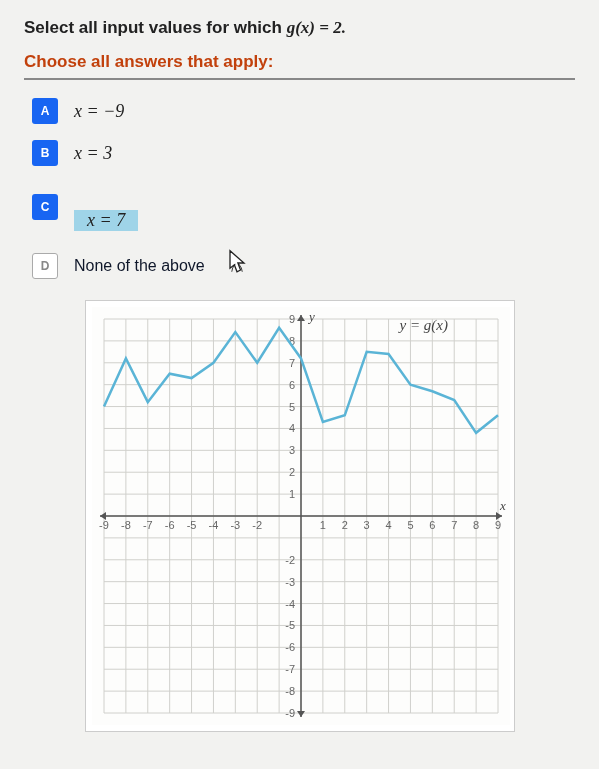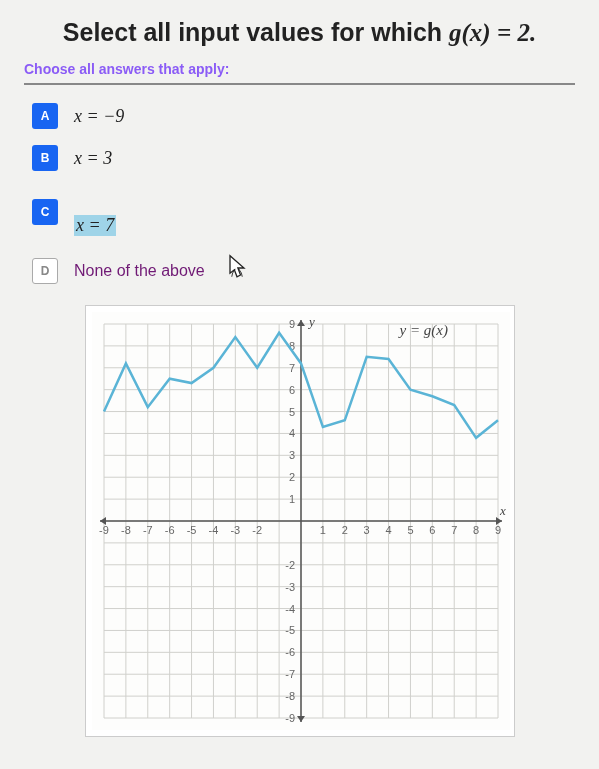--- a/index.html
+++ b/index.html
@@ -5,30 +5,29 @@
   * { box-sizing: border-box; margin: 0; padding: 0; }
   body {
     font-family: -apple-system, "Helvetica Neue", Arial, sans-serif;
     background: #f2f2f0;
     width: 599px;
     height: 769px;
     padding: 18px 24px;
     color: #222;
   }
   .question {
-    font-size: 25px;
+    font-size: 17px;
     font-weight: 700;
     margin-bottom: 14px;
-    text-align: center;
   }
   .question .math { font-style: italic; font-family: 'Times New Roman', serif; font-weight: 700;}
   .instruction {
-    font-size: 14px;
+    font-size: 17px;
     font-weight: 700;
-    color: #8b5cf6;
+    color: #c2410c;
     margin-bottom: 6px;
   }
   .hr {
     border: none;
     border-top: 2px solid #888;
     margin-bottom: 18px;
   }
   .options { margin-left: 8px; }
   .option {
     display: flex;
@@ -43,22 +42,22 @@
     display: flex; align-items: center; justify-content: center;
     font-family: Arial, sans-serif;
     font-size: 12px;
     font-weight: 700;
     margin-right: 16px;
     flex-shrink: 0;
   }
   .letter-box.selected { background: #1865f2; color: #fff; }
   .letter-box.unselected { background: #fff; color: #888; border: 1px solid #aaa; }
   .option .label { font-style: italic; }
-  .option .label.hl { background: #9fd4e8; padding: 0 2px; margin-top: 28px;}
-  .option .label-d { font-family: Arial, sans-serif; font-style: normal; font-size: 16px; color: #701a75;}
+  .option .label.hl { background: #9fd4e8; padding: 0 13px; margin-top: 28px;}
+  .option .label-d { font-family: Arial, sans-serif; font-style: normal; font-size: 16px; color: #0f172a;}
   .cursor-wrap { position: relative; display: inline-block; margin-left: 18px;}
   .cursor-svg { width: 28px; height: 32px; }
   .chart-wrap {
     margin: 10px auto 0 auto;
     width: 430px;
     background: #fff;
     border: 1px solid #ccc;
     padding: 6px;
   }
   .chart-inner { position: relative; width: 418px; height: 418px; background: #fdfdfc;}

